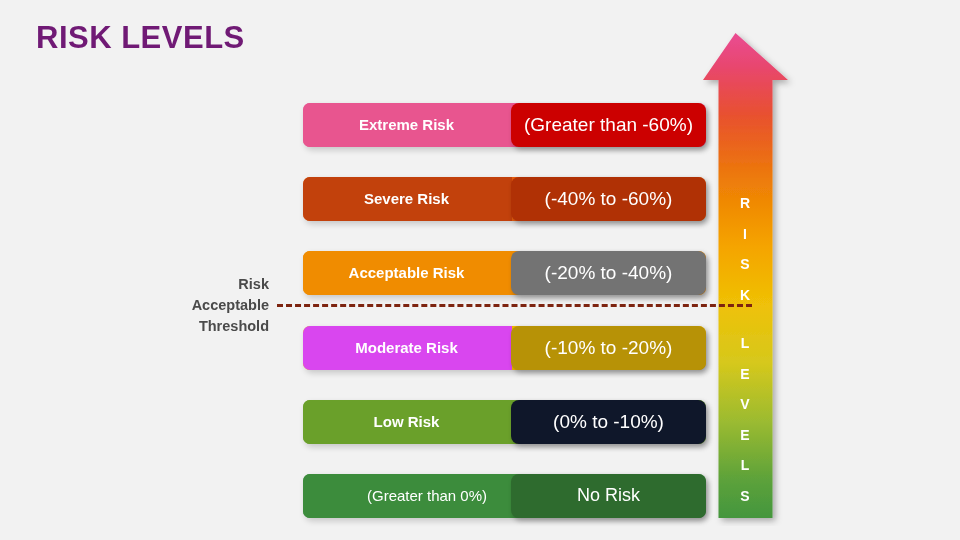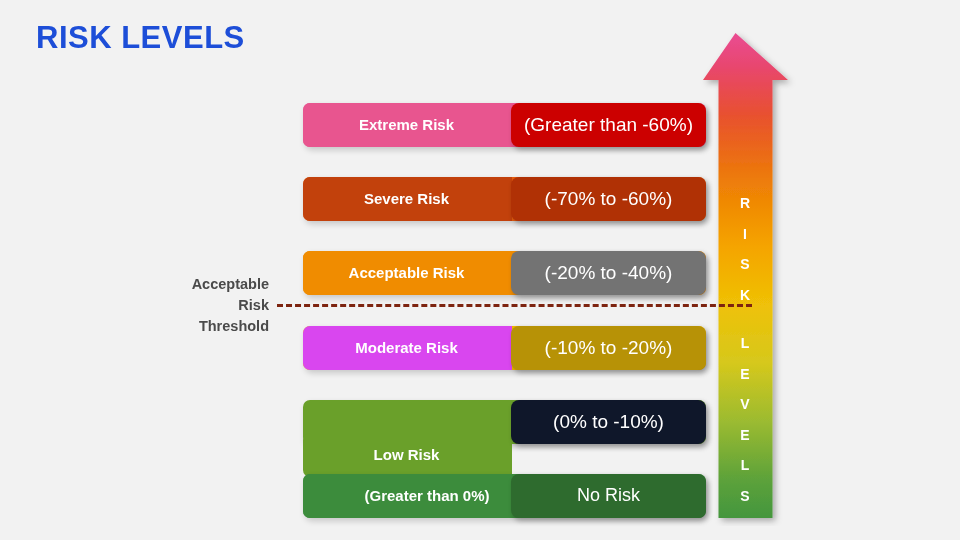--- a/index.html
+++ b/index.html
@@ -119,40 +119,40 @@
   }
   .risk-row .right-half {
     left: 208px;
     width: 195px;
     border-radius: 8px;
     font-size: 19px;
     font-weight: normal;
     box-shadow: 2px 3px 5px rgba(0,0,0,0.28);
     z-index: 2;
   }
-  .risk-row.bottom-row .left-half { font-size: 15px; font-weight: bold; padding-left: 41px; }
+  .risk-row.bottom-row .left-half { font-size: 15px; font-weight: normal; padding-left: 41px; }
   .risk-row.bottom-row .right-half { font-size: 18px; font-weight: normal; }
 
   .row-shadow {
     position: absolute;
     left: 0;
     top: 0;
     width: 403px;
     height: 44px;
     border-radius: 7px;
     box-shadow: 2px 3px 6px rgba(0,0,0,0.18);
     z-index: 0;
   }
 </style>
 </head>
 <body style="background: rgb(242, 242, 242);">
 
 <div id="slide">
 
-  <div id="page-title" style="color: #1d4ed8;">RISK LEVELS</div>
+  <div id="page-title" style="color: #701a75;">RISK LEVELS</div>
 
   <div id="arrow-wrap">
     <svg id="arrow-svg" width="100" height="498" viewBox="0 0 100 498" xmlns="http://www.w3.org/2000/svg">
       <defs>
         <linearGradient id="arrowGrad" x1="0" y1="0" x2="0" y2="1">
           <stop offset="0.00" stop-color="#ea4d93"></stop>
           <stop offset="0.07" stop-color="#e8466e"></stop>
           <stop offset="0.17" stop-color="#e8512f"></stop>
           <stop offset="0.30" stop-color="#ed7b08"></stop>
           <stop offset="0.44" stop-color="#f5a400"></stop>
@@ -185,47 +185,47 @@
 
   <div class="risk-row" style="top: 103px;">
     <div class="row-shadow" style="background: rgb(232, 85, 143);"></div>
     <div class="left-half" style="background: rgb(232, 85, 143);">Extreme Risk</div>
     <div class="right-half" style="background: rgb(204, 0, 0);">(Greater than -60%)</div>
   </div>
 
   <div class="risk-row" style="top: 177px;">
     <div class="row-shadow" style="background: rgb(228, 93, 14);"></div>
     <div class="left-half" style="background: #c2410c;">Severe Risk</div>
-    <div class="right-half" style="background: rgb(176, 49, 5);">(-70% to -60%)</div>
+    <div class="right-half" style="background: rgb(176, 49, 5);">(-40% to -60%)</div>
   </div>
 
   <div class="risk-row" style="top: 251px;">
     <div class="row-shadow" style="background: rgb(240, 140, 0);"></div>
     <div class="left-half" style="background: rgb(240, 140, 0);">Acceptable Risk</div>
     <div class="right-half" style="background: #737373;">(-20% to -40%)</div>
   </div>
 
   <div class="risk-row" style="top: 326px;">
     <div class="row-shadow" style="background: rgb(239, 181, 0);"></div>
     <div class="left-half" style="background: #d946ef; text-align: center;">Moderate Risk</div>
     <div class="right-half" style="background: rgb(183, 146, 6);">(-10% to -20%)</div>
   </div>
 
   <div class="risk-row" style="top: 400px;">
     <div class="row-shadow" style="background: rgb(106, 160, 42);"></div>
-    <div class="left-half" style="background: rgb(106, 160, 42); margin-top: 33px;">Low Risk</div>
+    <div class="left-half" style="background: rgb(106, 160, 42);">Low Risk</div>
     <div class="right-half" style="background: #0f172a;">(0% to -10%)</div>
   </div>
 
   <div class="risk-row bottom-row" style="top: 474px;">
     <div class="row-shadow" style="background: rgb(60, 140, 60);"></div>
     <div class="left-half" style="background: rgb(60, 140, 60);">(Greater than 0%)</div>
     <div class="right-half" style="background: rgb(46, 107, 46);">No Risk</div>
   </div>
 
   <div id="threshold-line" style="border-top-color: rgb(125, 36, 16);"></div>
   <div id="threshold-label">
+    <div>Risk</div>
     <div>Acceptable</div>
-    <div>Risk</div>
     <div>Threshold</div>
   </div>
 
 </div>
 
 </body></html>

